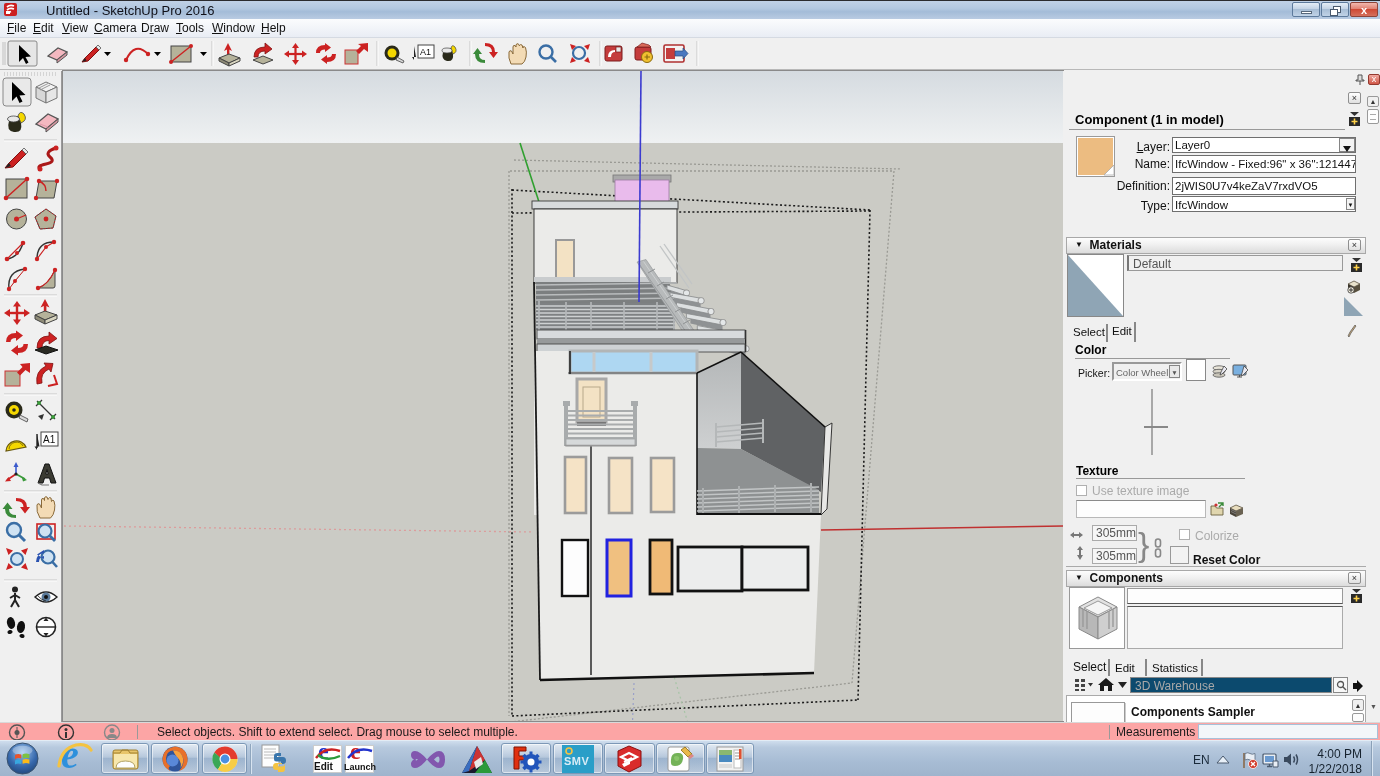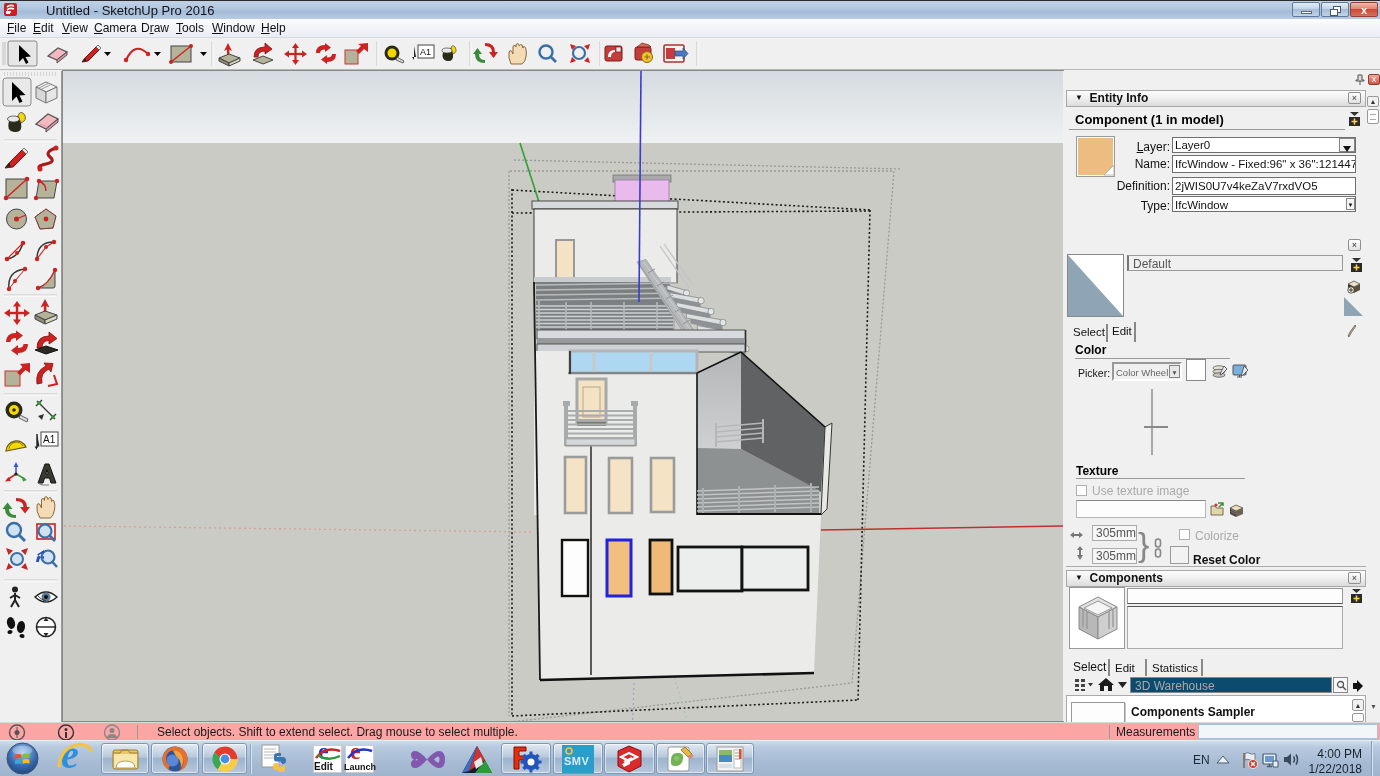--- a/index.html
+++ b/index.html
@@ -650,21 +650,20 @@
       <line x1="758" y1="459" x2="1001" y2="455" stroke="#c03030" stroke-width="1.4"></line>
       <line x1="578" y1="0" x2="576" y2="231" stroke="#3b3bd0" stroke-width="1.6"></line>
     </svg>
   </div>
   <div class="abs" id="tray">
     <svg class="abs" style="left:290px;top:4px;" width="12" height="12" viewBox="0 0 12 12">
         <path d="M4 1 L8 1 L8 6 L10 6 L10 7 L2 7 L2 6 L4 6 Z M6 7 L6 11" stroke="#555" stroke-width="1" fill="#ddd"></path>
       </svg>
     <div class="abs" style="left:304px;top:4px;width:12px;height:11px;background:linear-gradient(#f0a8a0,#d05848);border:1px solid #93392f;border-radius:2px;color:#fff;font-size:9px;line-height:9px;text-align:center;">x</div>
 
-    <div class="abs sechead" style="top:20px;"><span style="margin-left:8px;" class="tri">▼</span>&nbsp; Entity Info</div>
     <div class="abs xbtn" style="left:284px;top:22px;">×</div>
 
     <div class="abs" style="left:302px;top:20px;width:14px;height:632px;background:#f0f0f0;"></div>
     <div class="abs" style="left:303px;top:26px;width:12px;height:11px;background:#f0f0f0;border:1px solid #999;border-radius:2px;font-size:7px;text-align:center;line-height:10px;color:#333;">▲</div>
     <div class="abs" style="left:303px;top:39px;width:12px;height:15px;background:#fdfdfd;border:1px solid #999;border-radius:2px;">
         <div style="margin:4px 2px;border-top:1px solid #aaa;"></div>
         <div style="margin:2px;border-top:1px solid #aaa;"></div>
       </div>
     <div class="abs" style="left:304px;top:633px;width:11px;height:10px;color:#555;font-size:7px;text-align:center;">▼</div>
     <div class="abs" style="left:11px;top:42px;font-size:13px;font-weight:bold;">Component (1 in model)</div>
@@ -684,20 +683,21 @@
           <path d="M1 1 L9 1 L5 7 Z" fill="#111"></path>
         </svg></div>
     <div class="abs flabel" style="left:40px;top:87px;width:66px;">Name:</div>
     <div class="abs field" style="left:108px;top:85px;width:184px;height:18px;line-height:15px;">IfcWindow - Fixed:96" x 36":121447</div>
     <div class="abs flabel" style="left:20px;top:109px;width:86px;">Definition:</div>
     <div class="abs field" style="left:108px;top:107px;width:184px;height:18px;line-height:15px;">2jWIS0U7v4keZaV7rxdVO5</div>
     <div class="abs flabel" style="left:40px;top:129px;width:66px;">Type:</div>
     <div class="abs field" style="left:108px;top:126px;width:184px;height:16px;line-height:14px;">IfcWindow</div>
     <div class="abs combo-arrow" style="left:282px;top:128px;width:9px;height:12px;font-size:6px;line-height:12px;color:#111;">▼</div>
 
+    <div class="abs sechead" style="top:167px;"><span style="margin-left:8px;" class="tri">▼</span>&nbsp; Materials</div>
     <div class="abs xbtn" style="left:284px;top:169px;">×</div>
     <div class="abs" style="left:3px;top:184px;width:57px;height:63px;background:#fff;border:1px solid #888;"></div>
     <svg class="abs" style="left:4px;top:185px;" width="55" height="61" viewBox="0 0 55 61">
         <polygon points="0,0 0,61 55,61" fill="#8fa5b5"></polygon>
       </svg>
     <div class="abs" style="left:63px;top:185px;width:216px;height:16px;border:1px solid #999;border-left:2px solid #777;font-size:12px;color:#555;padding:1px 4px;">Default</div>
     <svg class="abs" style="left:286px;top:188px;" width="13" height="15" viewBox="0 0 13 15">
         <path d="M2 0 L11 0 L6.5 4 Z" fill="#333"></path>
         <rect x="1" y="5" width="11" height="9" fill="#2a2a2a"></rect>
         <path d="M6.5 6.5 L6.5 12.5 M3.5 9.5 L9.5 9.5" stroke="#ffd24a" stroke-width="1.6"></path>

